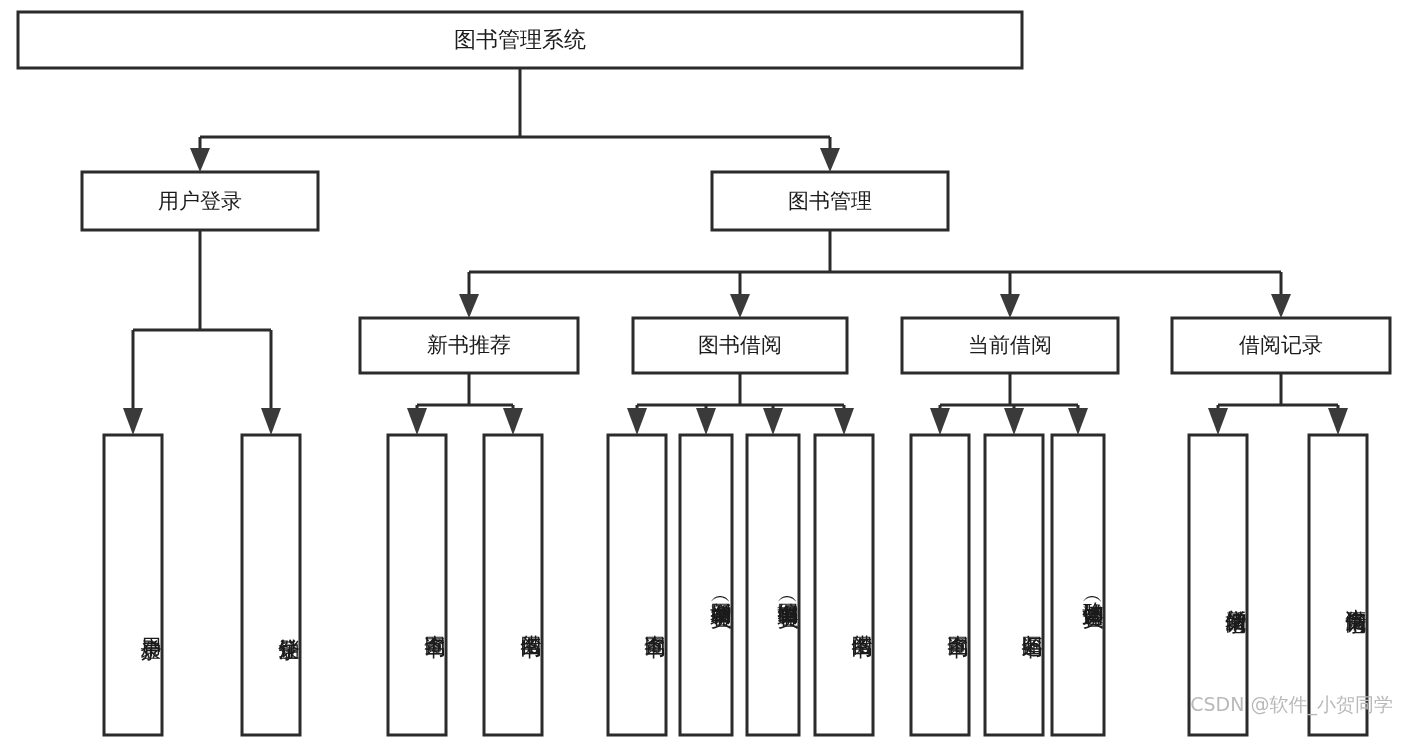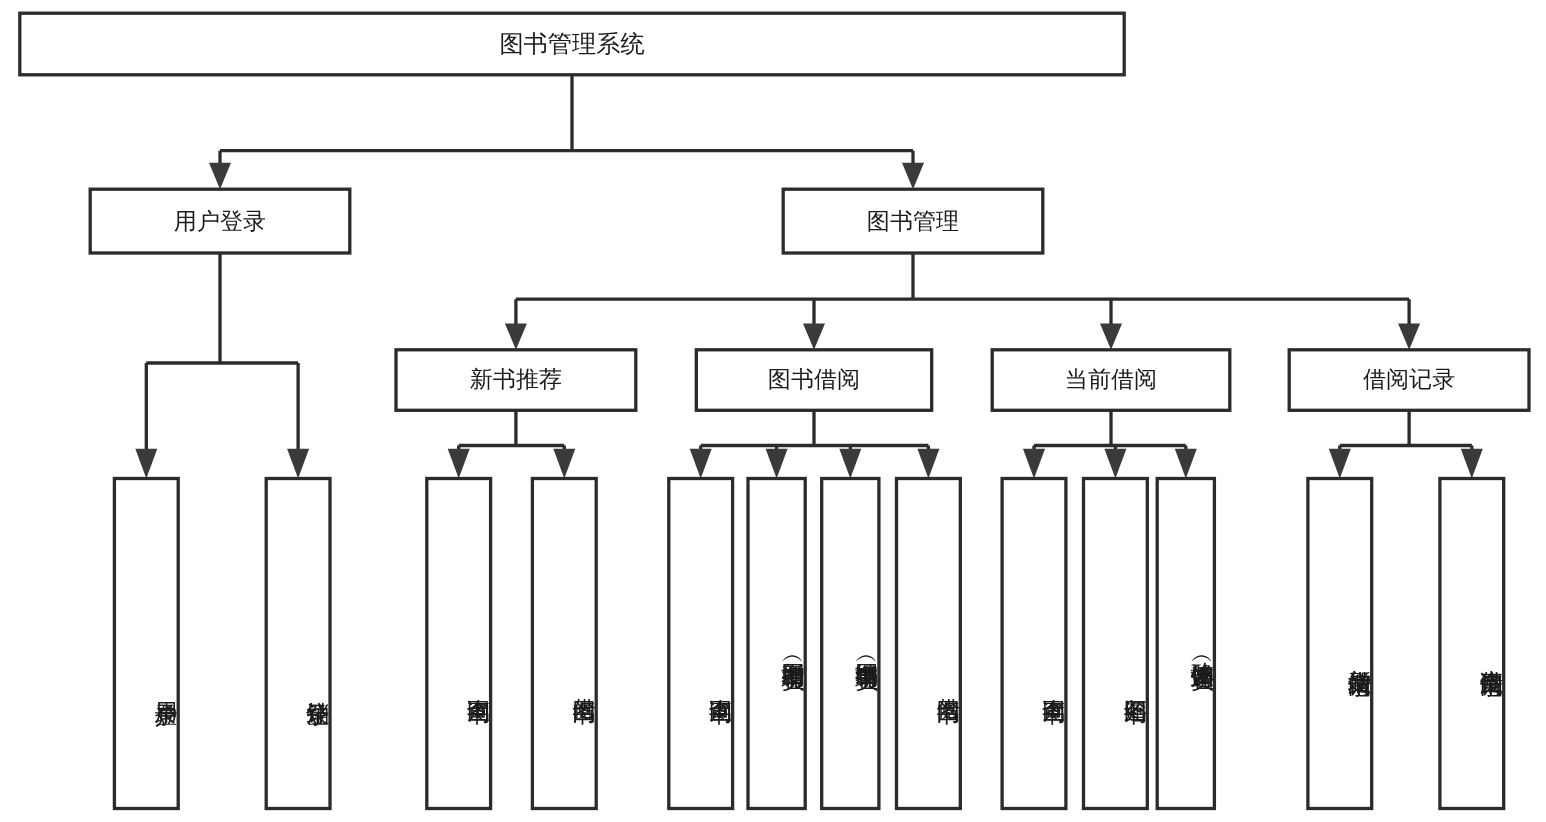--- a/index.html
+++ b/index.html
@@ -197,13 +197,14 @@
   <div class="leaf-label" style="left:608px; top:505px; width:58px; height:230px;">查询图书</div>
   <div class="leaf-label" style="left:680px; top:443px; width:52px; height:292px;">新增图书（管理员）</div>
   <div class="leaf-label" style="left:747px; top:443px; width:52px; height:292px;">编辑图书（管理员）</div>
   <div class="leaf-label" style="left:815px; top:505px; width:58px; height:230px;">借阅图书</div>
   <div class="leaf-label" style="left:911px; top:505px; width:58px; height:230px;">查询图书</div>
   <div class="leaf-label" style="left:985px; top:505px; width:58px; height:230px;">归还图书</div>
   <div class="leaf-label" style="left:1052px; top:443px; width:52px; height:292px;">确认归还（管理员）</div>
   <div class="leaf-label" style="left:1189px; top:455px; width:58px; height:280px;">新增借阅记录</div>
   <div class="leaf-label" style="left:1309px; top:455px; width:58px; height:280px;">查询借阅记录</div>
 
+  <div class="watermark">CSDN @软件_小贺同学</div>
 </div>
 
 </body></html>

